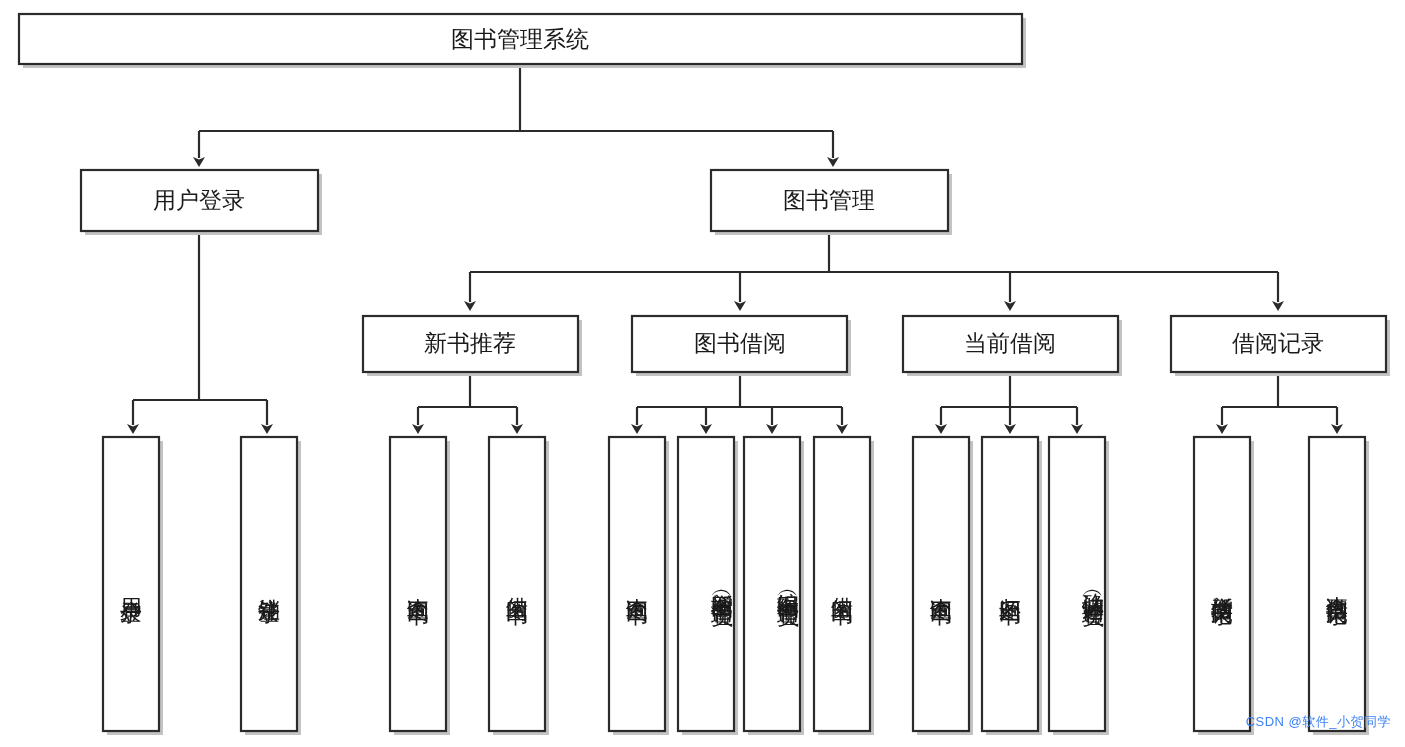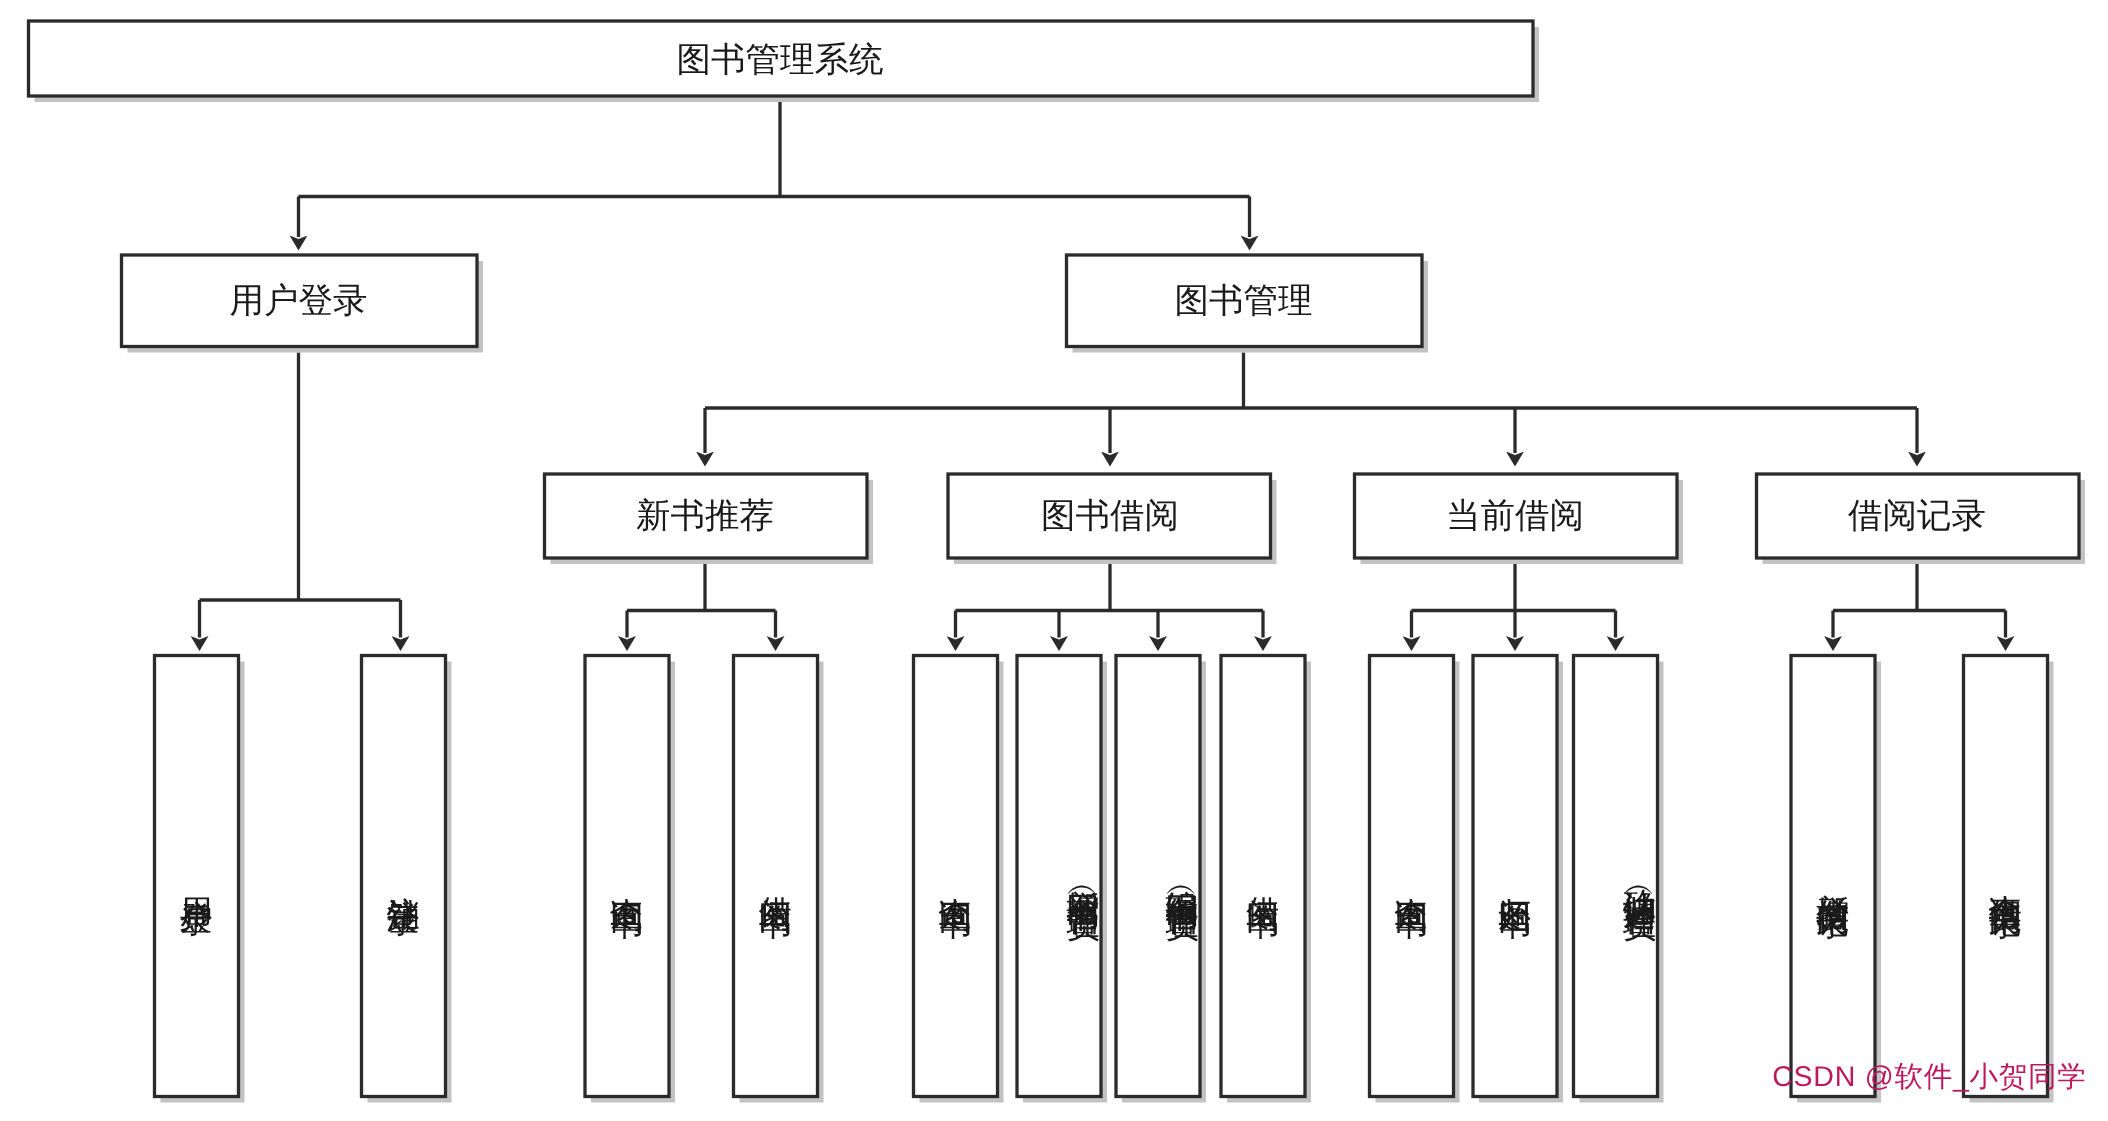--- a/index.html
+++ b/index.html
@@ -64,22 +64,22 @@
     letter-spacing: 2px;
     color: #1a1a1a;
     white-space: nowrap;
     pointer-events: none;
   }
   .watermark {
     position: absolute;
     right: 14px;
     bottom: 4px;
     font-family: "Liberation Sans", "DejaVu Sans", sans-serif;
-    font-size: 19px;
-    color: #be185d;
+    font-size: 13px;
+    color: #3b82f6;
     letter-spacing: 0.5px;
     user-select: none;
   }
 </style>
 </head>
 <body>
 
 <div id="diagram-root">
 
   <svg class="flow" viewBox="0 0 1405 747">

